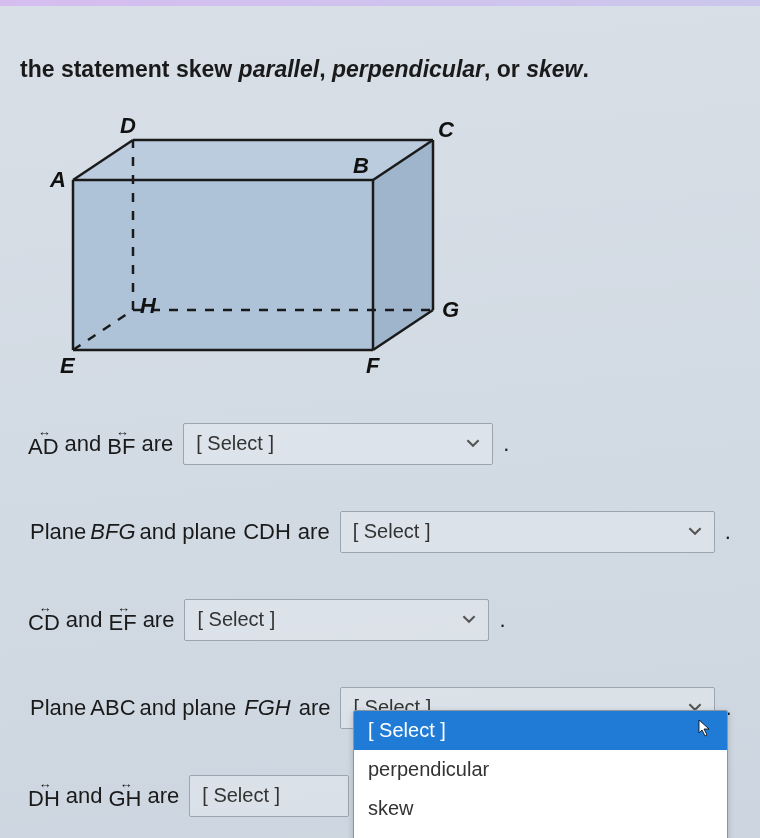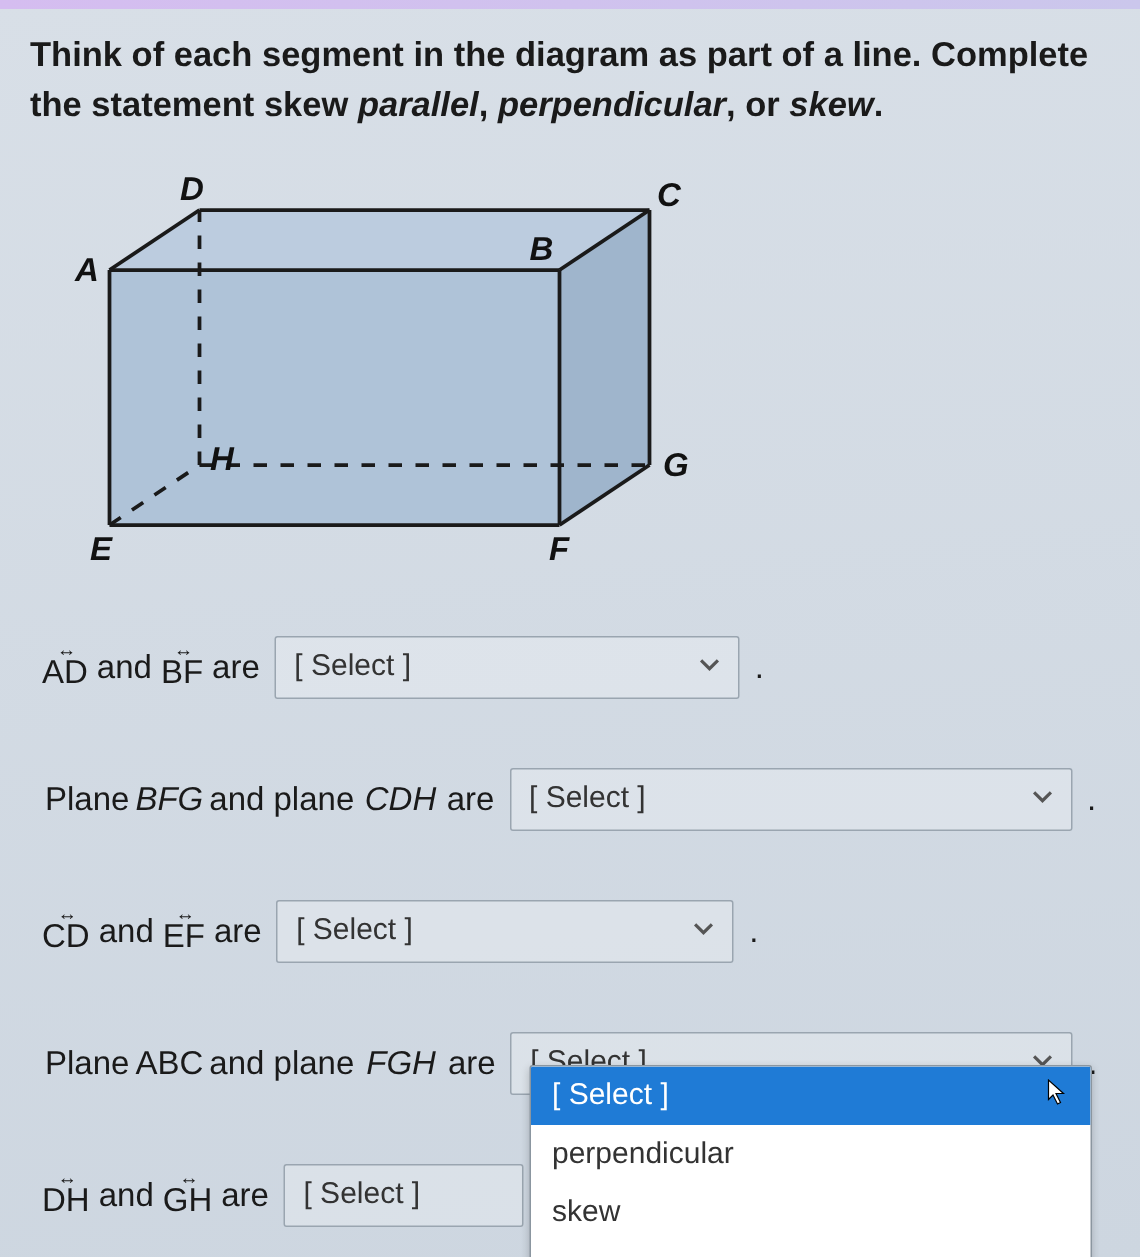--- a/index.html
+++ b/index.html
@@ -49,21 +49,21 @@
   .edge-dash{stroke:#1a1a1a;stroke-width:2.5;fill:none;stroke-dasharray:9 9;}
 </style>
 </head>
 <body>
 
 <div class="topbar"></div>
 
 <div class="page">
 
   <div class="instr">
-    <span>Think of each segment in the diagram as part of a line.  Complete</span><br>
+    <br>
     <span>the statement skew </span><span class="ital">parallel</span><span>, </span><span class="ital">perpendicular</span><span>, or </span><span class="ital">skew</span><span>.</span>
   </div>
 
   <div class="diagram">
     <svg width="440" height="280">
 
       <polygon class="topface" points="35,65 95,25 395,25 335,65"></polygon>
       <polygon class="frontface" points="35,65 335,65 335,235 35,235"></polygon>
       <polygon class="sideface" points="335,65 395,25 395,195 335,235"></polygon>
 
@@ -113,21 +113,21 @@
             </svg>
         </span>
       </span>
       <span class="period">.</span>
     </div>
 
     <div class="row">
       <span class="txtlbl">Plane </span>
       <span class="txtlbl" style="font-style:italic;margin:0">BFG</span>
       <span class="txtlbl"> and plane </span>
-      <span class="txtlbl" style="font-style:italic;margin:3px">CDH</span>
+      <span class="txtlbl" style="margin:3px">CDH</span>
       <span class="txtlbl"> are</span>
       <span class="select" style="width:375px">
         <span>[ Select ]</span>
         <span class="chev">
           <svg class="chev-ico" viewBox="0 0 10 10">
               <path d="M1 3 L5 7 L9 3" stroke="#555" stroke-width="1.5" fill="none"></path>
             </svg>
         </span>
       </span>
       <span class="period">.</span>

